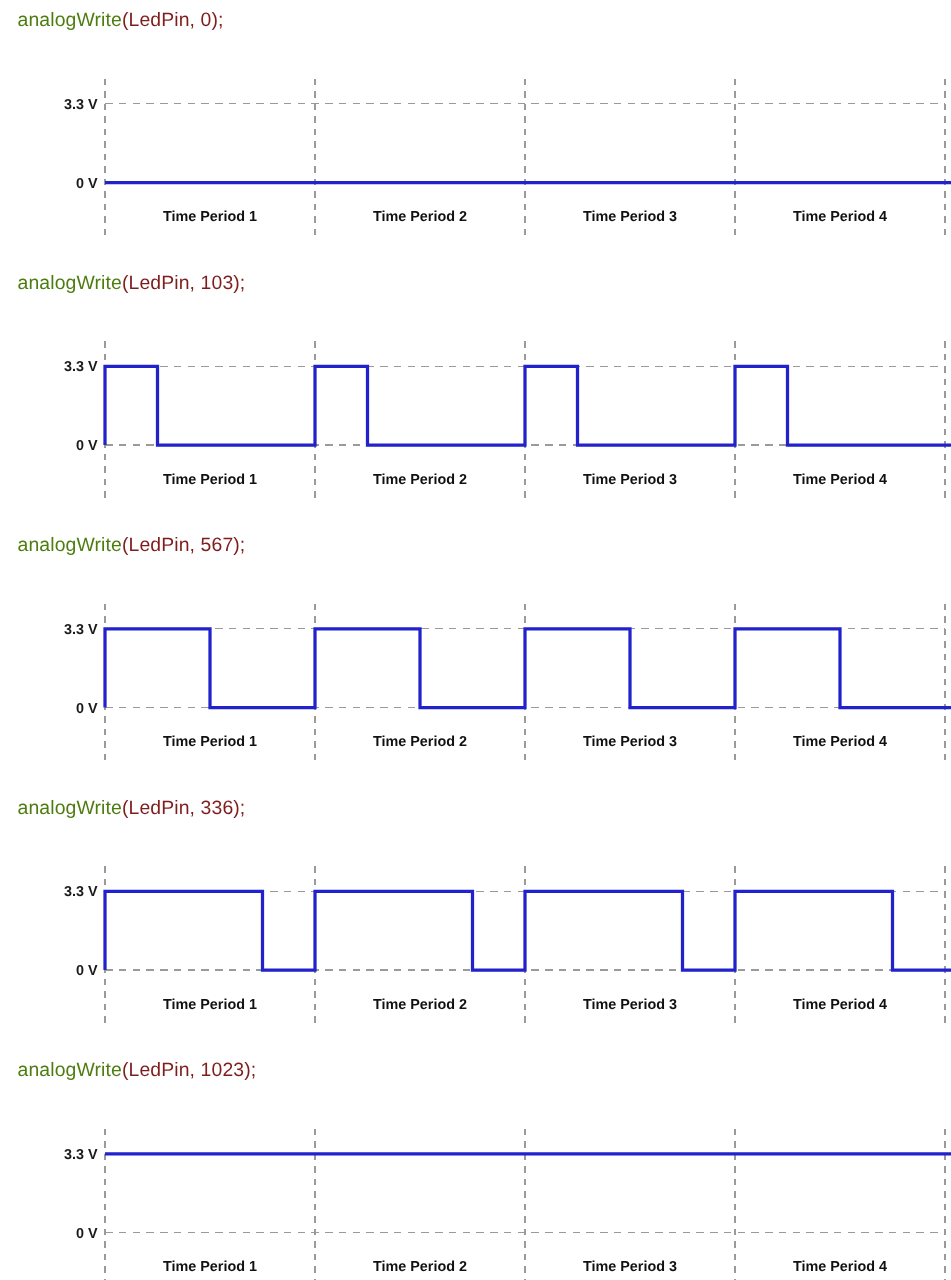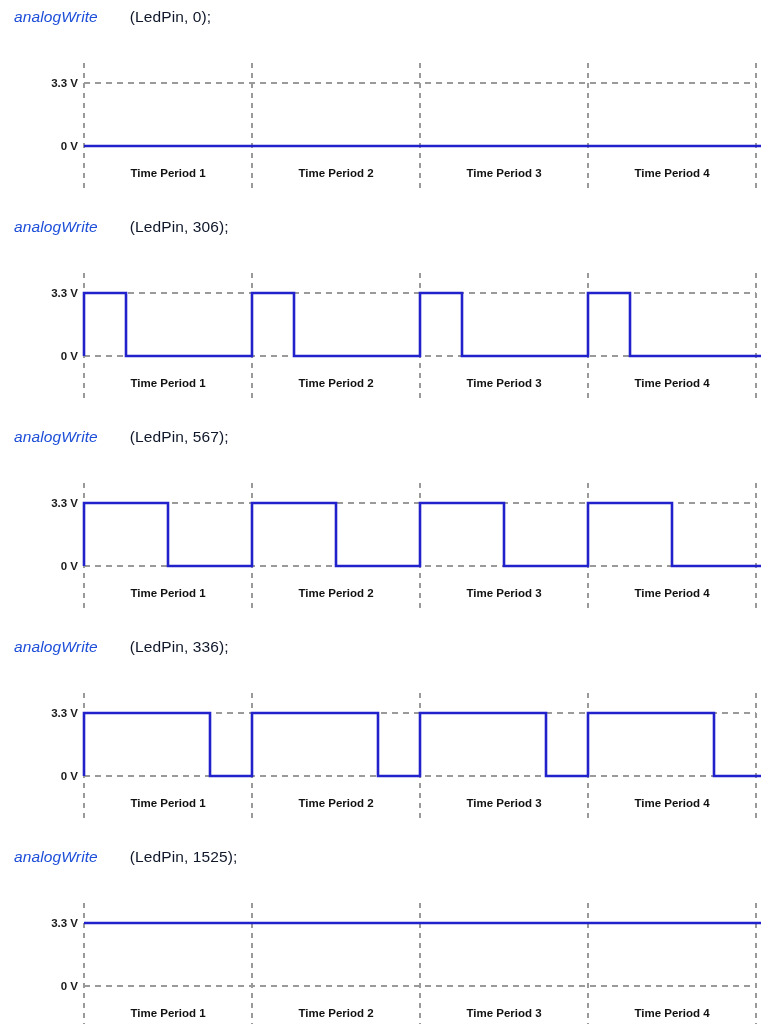--- a/index.html
+++ b/index.html
@@ -31,26 +31,24 @@
   .code-label {
     position: absolute;
     left: 14px;
     top: 0;
     font-size: 15.5px;
     line-height: 18px;
     white-space: nowrap;
     letter-spacing: 0.1px;
   }
   .code-fn {
-    color: #1d4ed8;
-    font-style: italic;
+    color: #4d7c0f;
   }
   .code-rest {
-    color: #0f172a;
-    margin-left: 32px;
+    color: #7f1d1d;
   }
 
   .chart-area {
     position: absolute;
     left: 0;
     top: 22px;
     width: 761px;
     height: 140px;
   }
 
@@ -113,21 +111,21 @@
           <text class="v-label" x="78" y="120" text-anchor="end">0 V</text>
           <text class="period-label" x="168" y="147" text-anchor="middle">Time Period 1</text>
           <text class="period-label" x="336" y="147" text-anchor="middle">Time Period 2</text>
           <text class="period-label" x="504" y="147" text-anchor="middle">Time Period 3</text>
           <text class="period-label" x="672" y="147" text-anchor="middle">Time Period 4</text>
           <path class="wave" d="M 84 116 L 761 116"></path>
         </svg>
       </div>
     </div>
     <div class="pwm-block" style="top: 218px;">
-      <div class="code-label"><span class="code-fn">analogWrite</span><span class="code-rest">(LedPin, 306);</span></div>
+      <div class="code-label"><span class="code-fn">analogWrite</span><span class="code-rest">(LedPin, 103);</span></div>
       <div class="chart-area">
         <svg class="chart-svg" width="761" height="170">
           <line class="gridline-h" x1="84" x2="756" y1="53" y2="53"></line>
           <line class="gridline-h" x1="84" x2="756" y1="116" y2="116"></line>
           <line class="gridline-v" x1="84" x2="84" y1="33" y2="158"></line>
           <line class="gridline-v" x1="252" x2="252" y1="33" y2="158"></line>
           <line class="gridline-v" x1="420" x2="420" y1="33" y2="158"></line>
           <line class="gridline-v" x1="588" x2="588" y1="33" y2="158"></line>
           <line class="gridline-v" x1="756" x2="756" y1="33" y2="158"></line>
           <text class="v-label" x="78" y="57" text-anchor="end">3.3 V</text>
@@ -176,21 +174,21 @@
           <text class="v-label" x="78" y="120" text-anchor="end">0 V</text>
           <text class="period-label" x="168" y="147" text-anchor="middle">Time Period 1</text>
           <text class="period-label" x="336" y="147" text-anchor="middle">Time Period 2</text>
           <text class="period-label" x="504" y="147" text-anchor="middle">Time Period 3</text>
           <text class="period-label" x="672" y="147" text-anchor="middle">Time Period 4</text>
           <path class="wave" d="M 84 116 L 84 53 L 210 53 L 210 116 L 252 116 L 252 53 L 378 53 L 378 116 L 420 116 L 420 53 L 546 53 L 546 116 L 588 116 L 588 53 L 714 53 L 714 116 L 756 116 L 761 116"></path>
         </svg>
       </div>
     </div>
     <div class="pwm-block" style="top: 848px;">
-      <div class="code-label"><span class="code-fn">analogWrite</span><span class="code-rest">(LedPin, 1525);</span></div>
+      <div class="code-label"><span class="code-fn">analogWrite</span><span class="code-rest">(LedPin, 1023);</span></div>
       <div class="chart-area">
         <svg class="chart-svg" width="761" height="170">
           <line class="gridline-h" x1="84" x2="756" y1="53" y2="53"></line>
           <line class="gridline-h" x1="84" x2="756" y1="116" y2="116"></line>
           <line class="gridline-v" x1="84" x2="84" y1="33" y2="158"></line>
           <line class="gridline-v" x1="252" x2="252" y1="33" y2="158"></line>
           <line class="gridline-v" x1="420" x2="420" y1="33" y2="158"></line>
           <line class="gridline-v" x1="588" x2="588" y1="33" y2="158"></line>
           <line class="gridline-v" x1="756" x2="756" y1="33" y2="158"></line>
           <text class="v-label" x="78" y="57" text-anchor="end">3.3 V</text>

